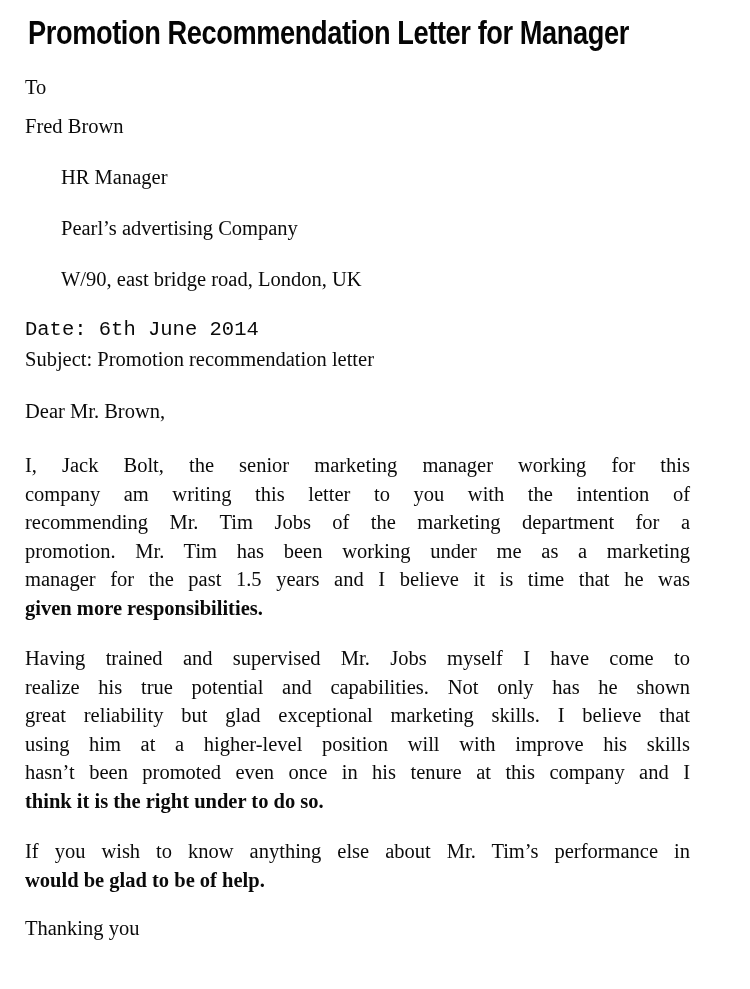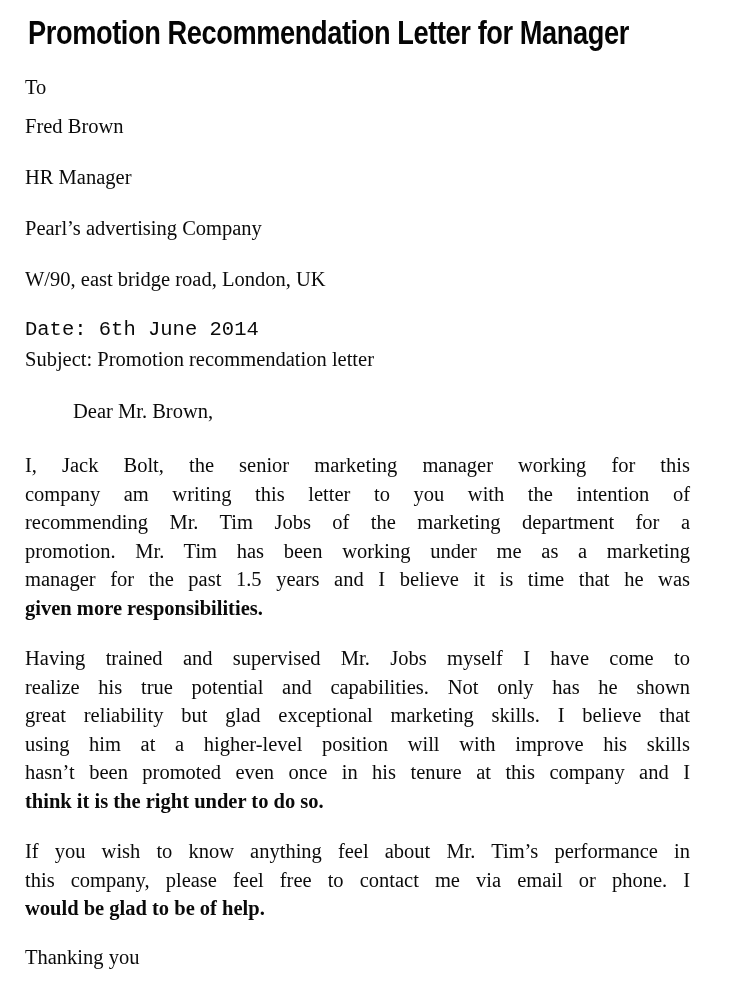--- a/index.html
+++ b/index.html
@@ -32,24 +32,24 @@
     display: inline-block;
     transform: scaleX(0.8);
     transform-origin: 0 50%;
   }
   .line-item {
     font-size: 20.5px;
     line-height: 22px;
   }
   .to        { margin-top: 24px; }
   .name      { margin-top: 17px; }
-  .addr      { margin-top: 29px; }
+  .addr      { margin-top: 29px; margin-left: 36px; }
   .date      { margin-top: 29px; font-family: Liberation Mono, monospace; }
   .subject   { margin-top: 7px;  }
-  .salutation{ margin-top: 30px; margin-left: 48px; }
+  .salutation{ margin-top: 30px; }
   .paragraph {
     margin-top: 22px;
     font-size: 20.5px;
   }
   .paragraph.first { margin-top: 29px; }
   .paragraph .line {
     line-height: 28.5px;
     text-align: justify;
     text-align-last: justify;
   }
@@ -94,20 +94,19 @@
   <div class="paragraph">
       <div class="line">Having trained and supervised Mr. Jobs myself I have come to</div>
       <div class="line">realize his true potential and capabilities. Not only has he shown</div>
       <div class="line">great reliability but glad exceptional marketing skills. I believe that</div>
       <div class="line">using him at a higher-level position will with improve his skills</div>
       <div class="line">hasn’t been promoted even once in his tenure at this company and I</div>
       <div class="line last">think it is the right under to do so.</div>
     </div>
 
   <div class="paragraph">
-      <div class="line">If you wish to know anything feel about Mr. Tim’s performance in</div>
-      <div class="line">this company, please feel free to contact me via email or phone. I</div>
+      <div class="line">If you wish to know anything else about Mr. Tim’s performance in</div>
       <div class="line last">would be glad to be of help.</div>
     </div>
 
   <div class="line-item closing">Thanking you</div>
 
 </div>
 
 </body></html>

